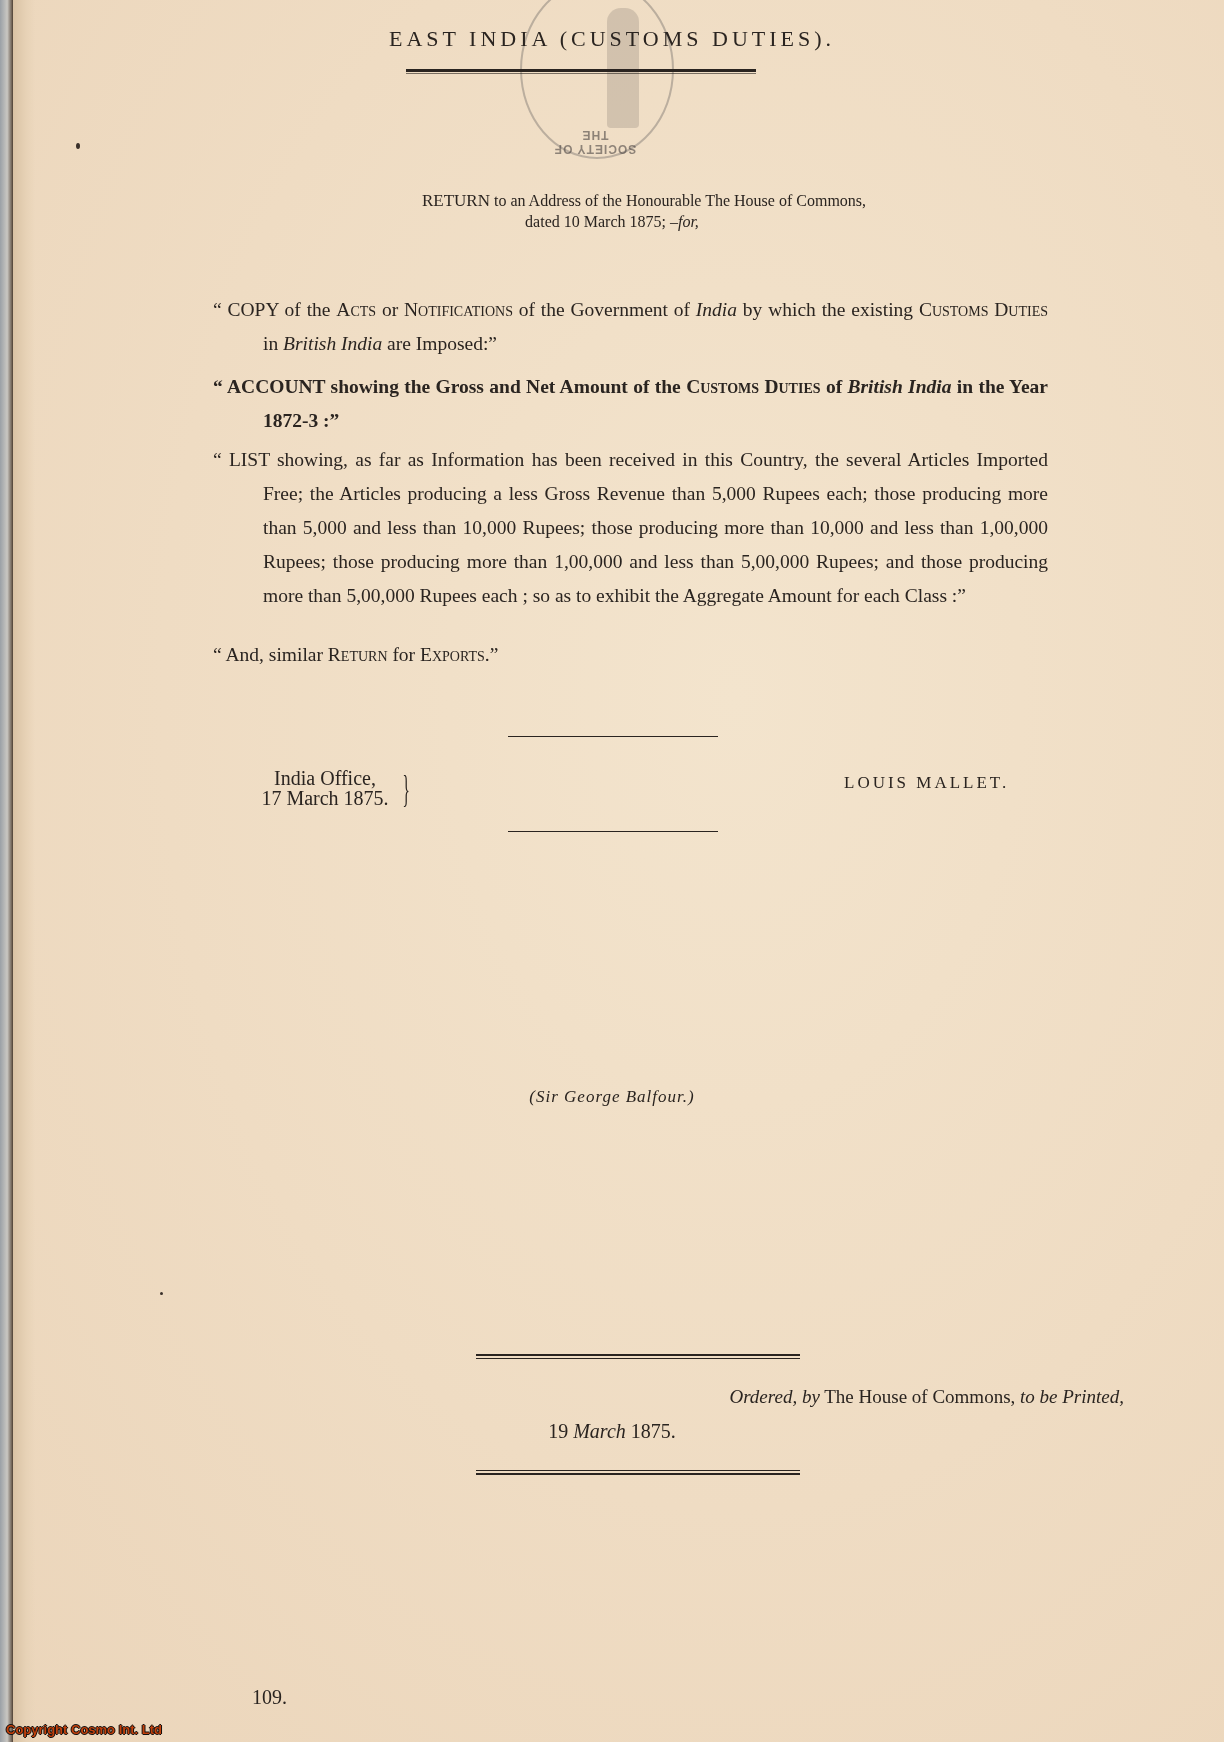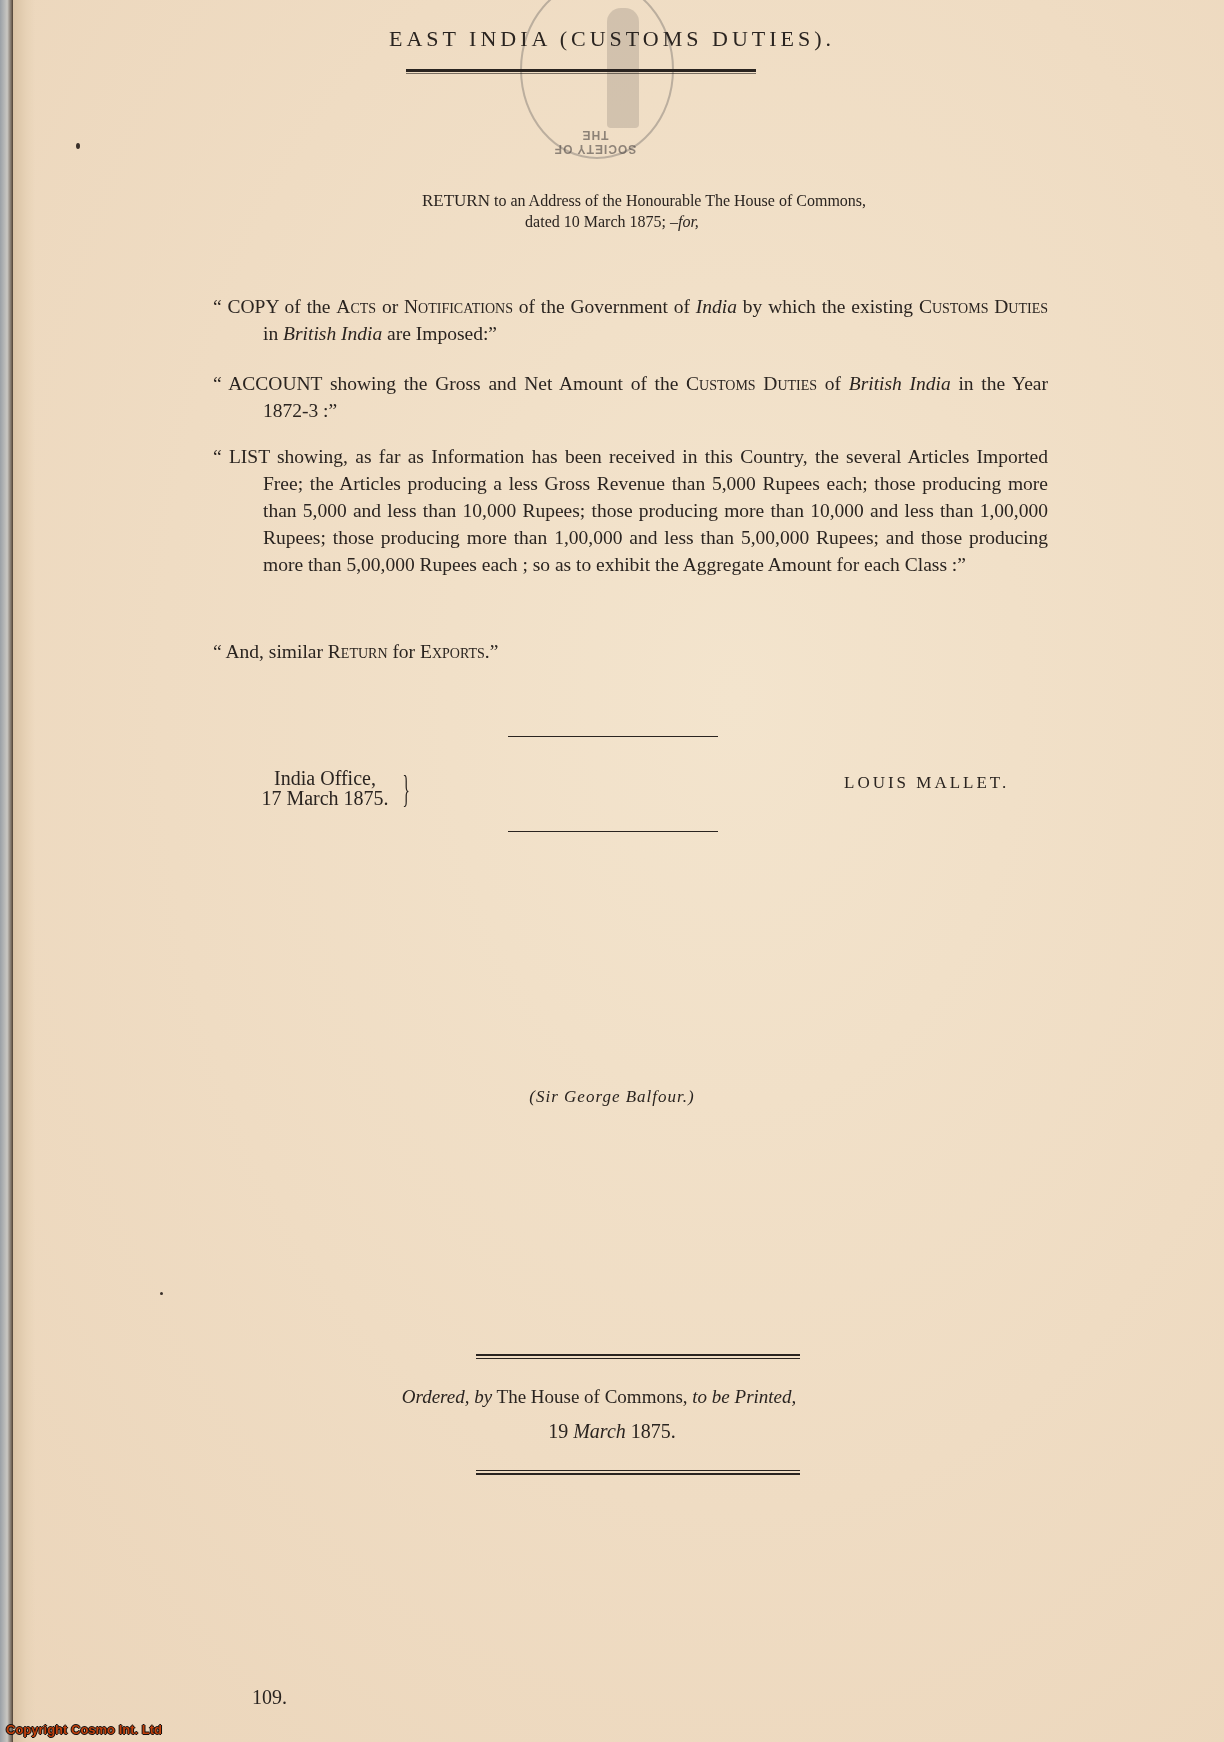--- a/index.html
+++ b/index.html
@@ -43,21 +43,21 @@
       text-align: center; font-size: 12px; color: rgba(60,55,55,0.55);
       font-family: "Liberation Sans", sans-serif; font-weight: bold;
       transform: rotate(180deg); letter-spacing: 1px;
     }
     .return-line {
       position: absolute; left: 0; width: 1224px; text-align: center;
       font-size: 16px;
     }
     .para {
       position: absolute; left: 213px; width: 835px;
-      font-size: 19.5px; line-height: 27px; text-align: justify;
+      font-size: 19.5px; line-height: 34px; text-align: justify;
       padding-left: 50px; text-indent: -50px; box-sizing: border-box;
     }
     .sc { font-variant: small-caps; }
     .it { font-style: italic; }
     .sign-left {
       position: absolute; left: 255px; top: 768px; font-size: 20px;
       line-height: 20px; text-align: center; width: 140px;
     }
     .brace {
       position: absolute; left: 397px; top: 770px; font-size: 38px; line-height: 38px;
@@ -65,21 +65,21 @@
     }
     .sign-right {
       position: absolute; left: 844px; top: 773px; font-size: 17px; letter-spacing: 3px;
     }
     .balfour {
       position: absolute; left: 0; width: 1224px; top: 1087px;
       text-align: center; font-size: 17px; font-style: italic; letter-spacing: 1px;
     }
     .ordered {
       position: absolute; left: 0; width: 1124px; top: 1386px;
-      text-align: center; font-size: 19px; padding-left: 37px;
+      text-align: right; font-size: 19px;
     }
     .ordered-date {
       position: absolute; left: 0; width: 1224px; top: 1420px;
       text-align: center; font-size: 20px;
     }
     .page-no {
       position: absolute; left: 252px; top: 1686px; font-size: 20px;
     }
     .watermark {
       position: absolute; left: 6px; top: 1722px; font-size: 13px;
@@ -104,21 +104,21 @@
 <div class="rule" style="left:406px; top:73px; width:350px; height:1px; opacity:0.6;"></div>
 
 <div class="return-line" style="top:191px;margin-left:32px;">
   <span style="font-size:17px;">RETURN</span><span> to an Address of the Honourable The House of Commons,</span>
 </div>
 <div class="return-line" style="top:213px;">
   <span>dated 10 March 1875; </span><span class="it">–for,</span>
 </div>
 
 <div class="para" style="top:293px;"><span>“ COPY of the </span><span class="sc">Acts</span><span> or </span><span class="sc">Notifications</span><span> of the Government of </span><span class="it">India</span><span> by which the existing </span><span class="sc">Customs Duties</span><span> in </span><span class="it">British India</span><span> are Imposed:”</span></div>
-<div class="para" style="top:370px;"><span>“ ACCOUNT showing the Gross and Net Amount of the </span><span class="sc">Customs Duties</span><span> of </span><span class="it">British India</span><span> in the Year 1872-3 :”</span></div>
+<div class="para" style="top:370px;font-weight:bold;"><span>“ ACCOUNT showing the Gross and Net Amount of the </span><span class="sc">Customs Duties</span><span> of </span><span class="it">British India</span><span> in the Year 1872-3 :”</span></div>
 <div class="para" style="top:443px;"><span>“ LIST showing, as far as Information has been received in this Country, the several Articles Imported Free; the Articles producing a less Gross Revenue than 5,000 Rupees each; those producing more than 5,000 and less than 10,000 Rupees; those producing more than 10,000 and less than 1,00,000 Rupees; those producing more than 1,00,000 and less than 5,00,000 Rupees; and those producing more than 5,00,000 Rupees each ; so as to exhibit the Aggregate Amount for each Class :”</span></div>
 <div class="para" style="top:638px;"><span>“ And, similar </span><span class="sc">Return</span><span> for </span><span class="sc">Exports</span><span>.”</span></div>
 
 <div class="rule" style="left:508px; top:736px; width:210px; height:1px;"></div>
 <div class="sign-left">
   <div>India Office,</div>
   <div>17 March 1875.</div>
 </div>
 <div class="brace">}</div>
 <div class="sign-right">LOUIS MALLET.</div>

